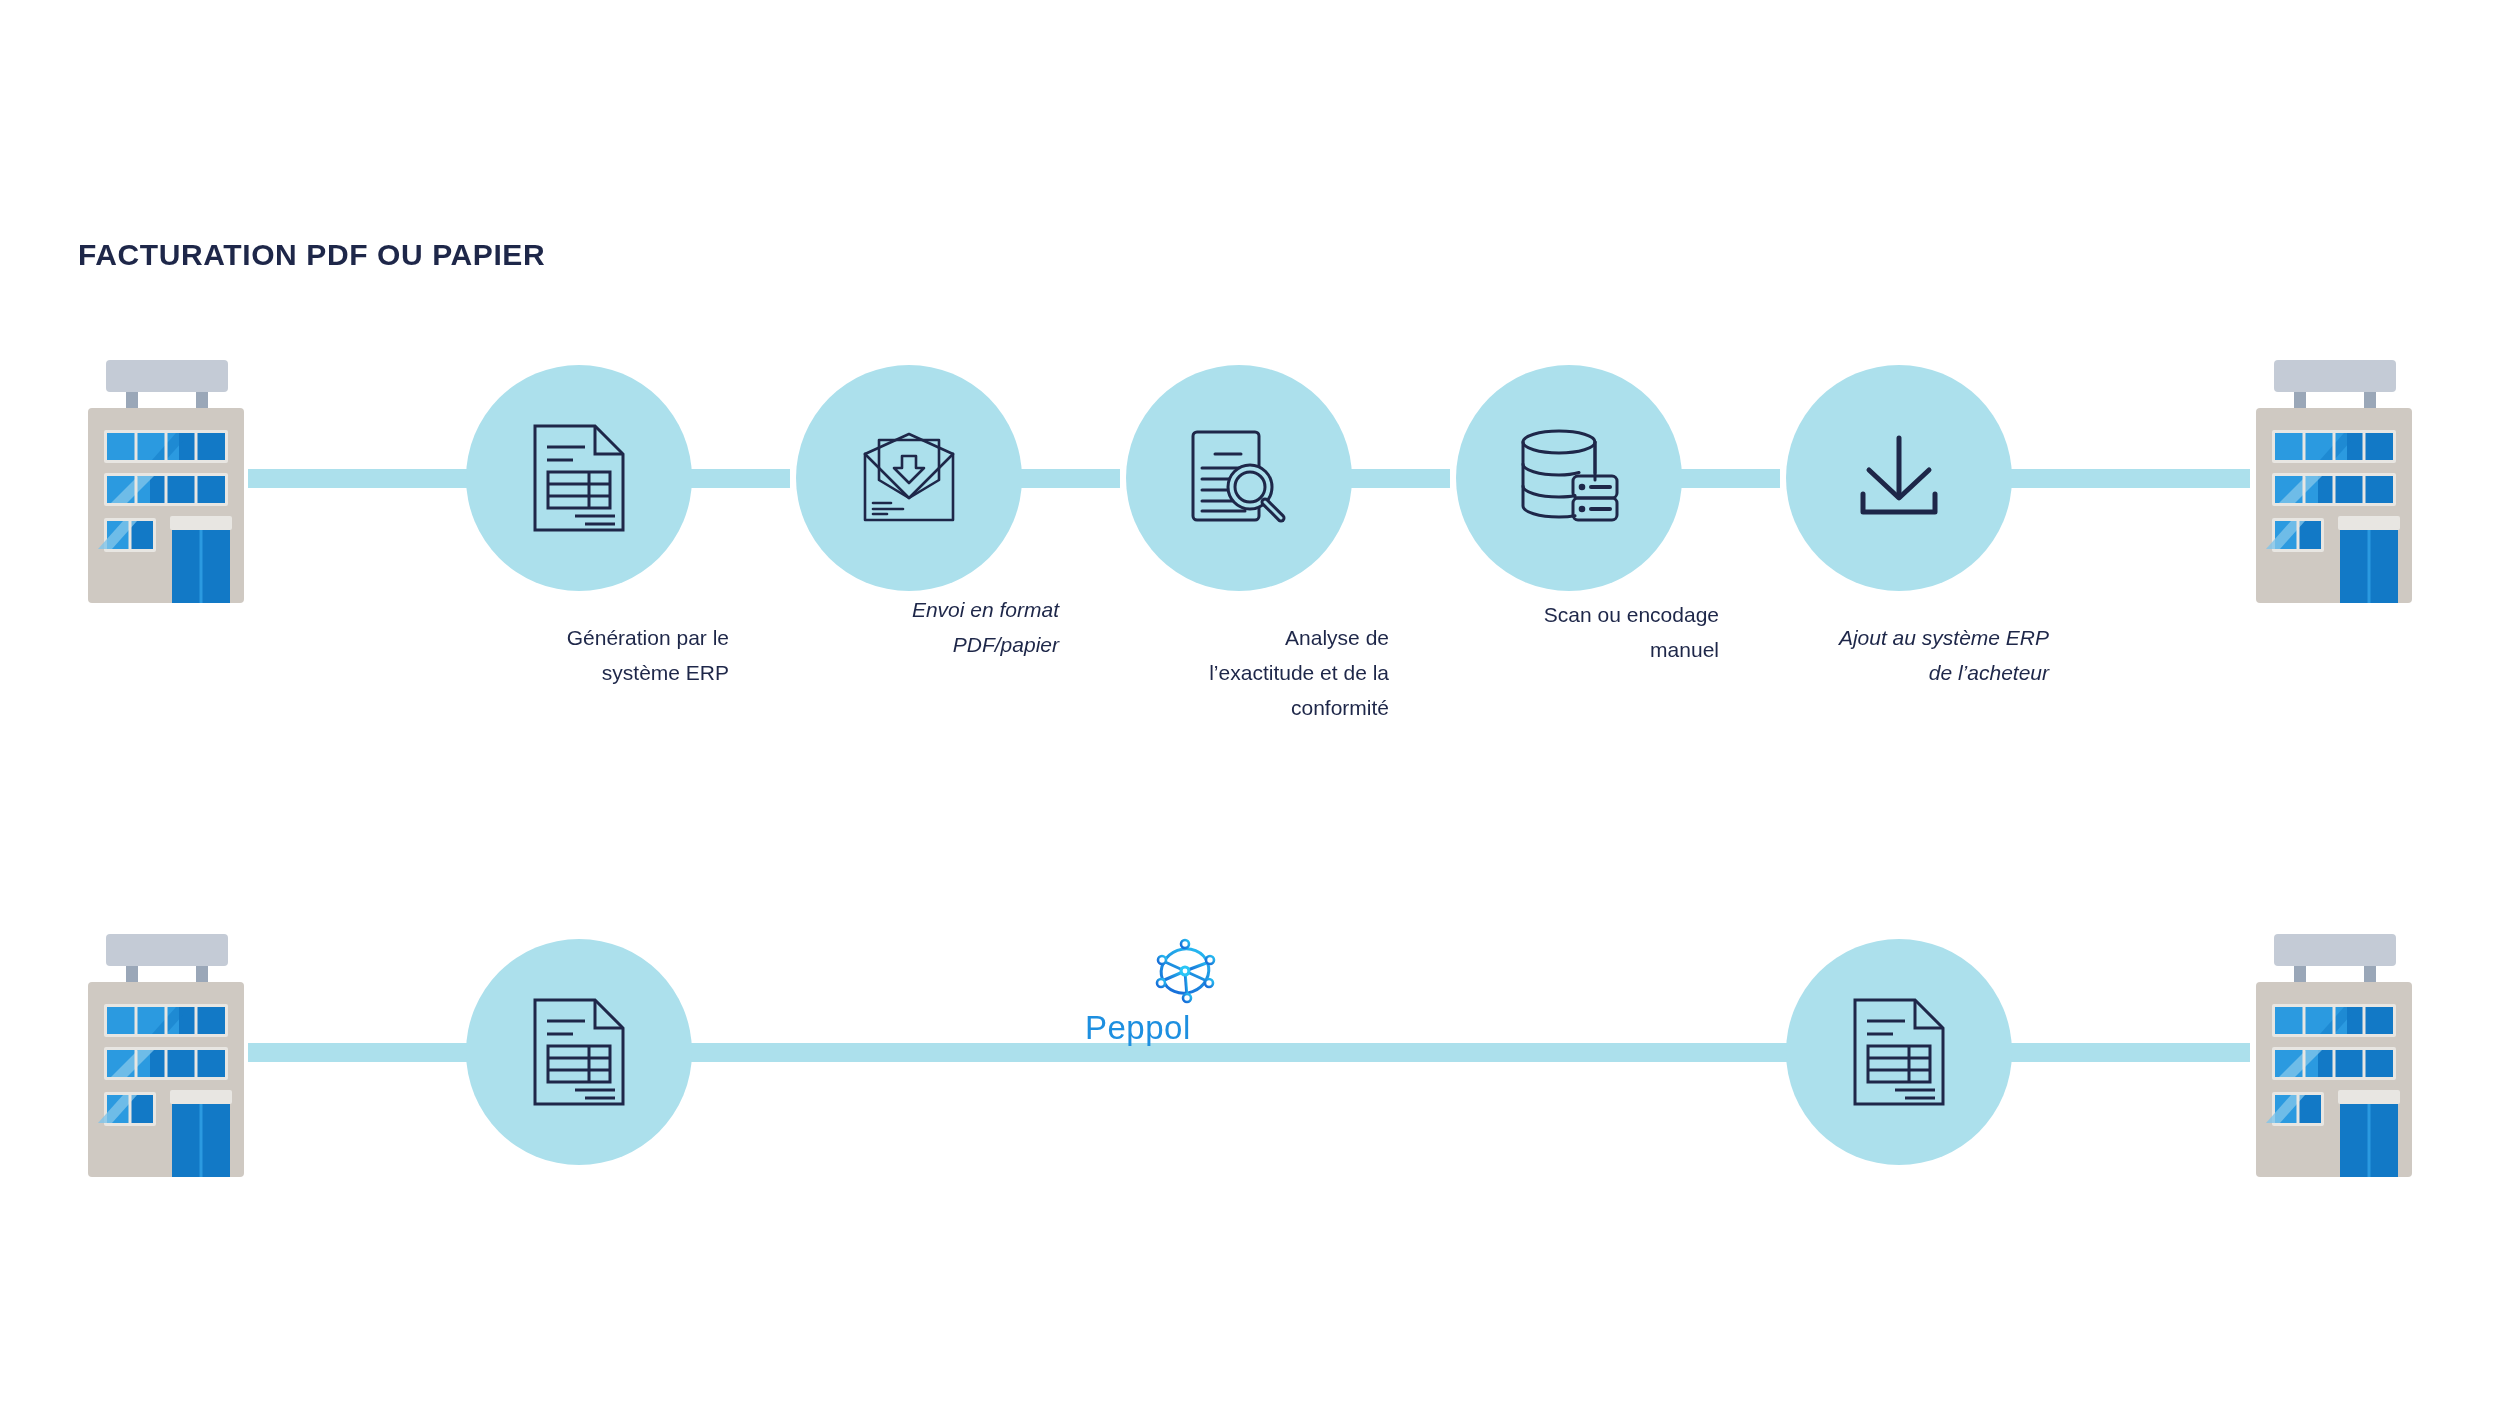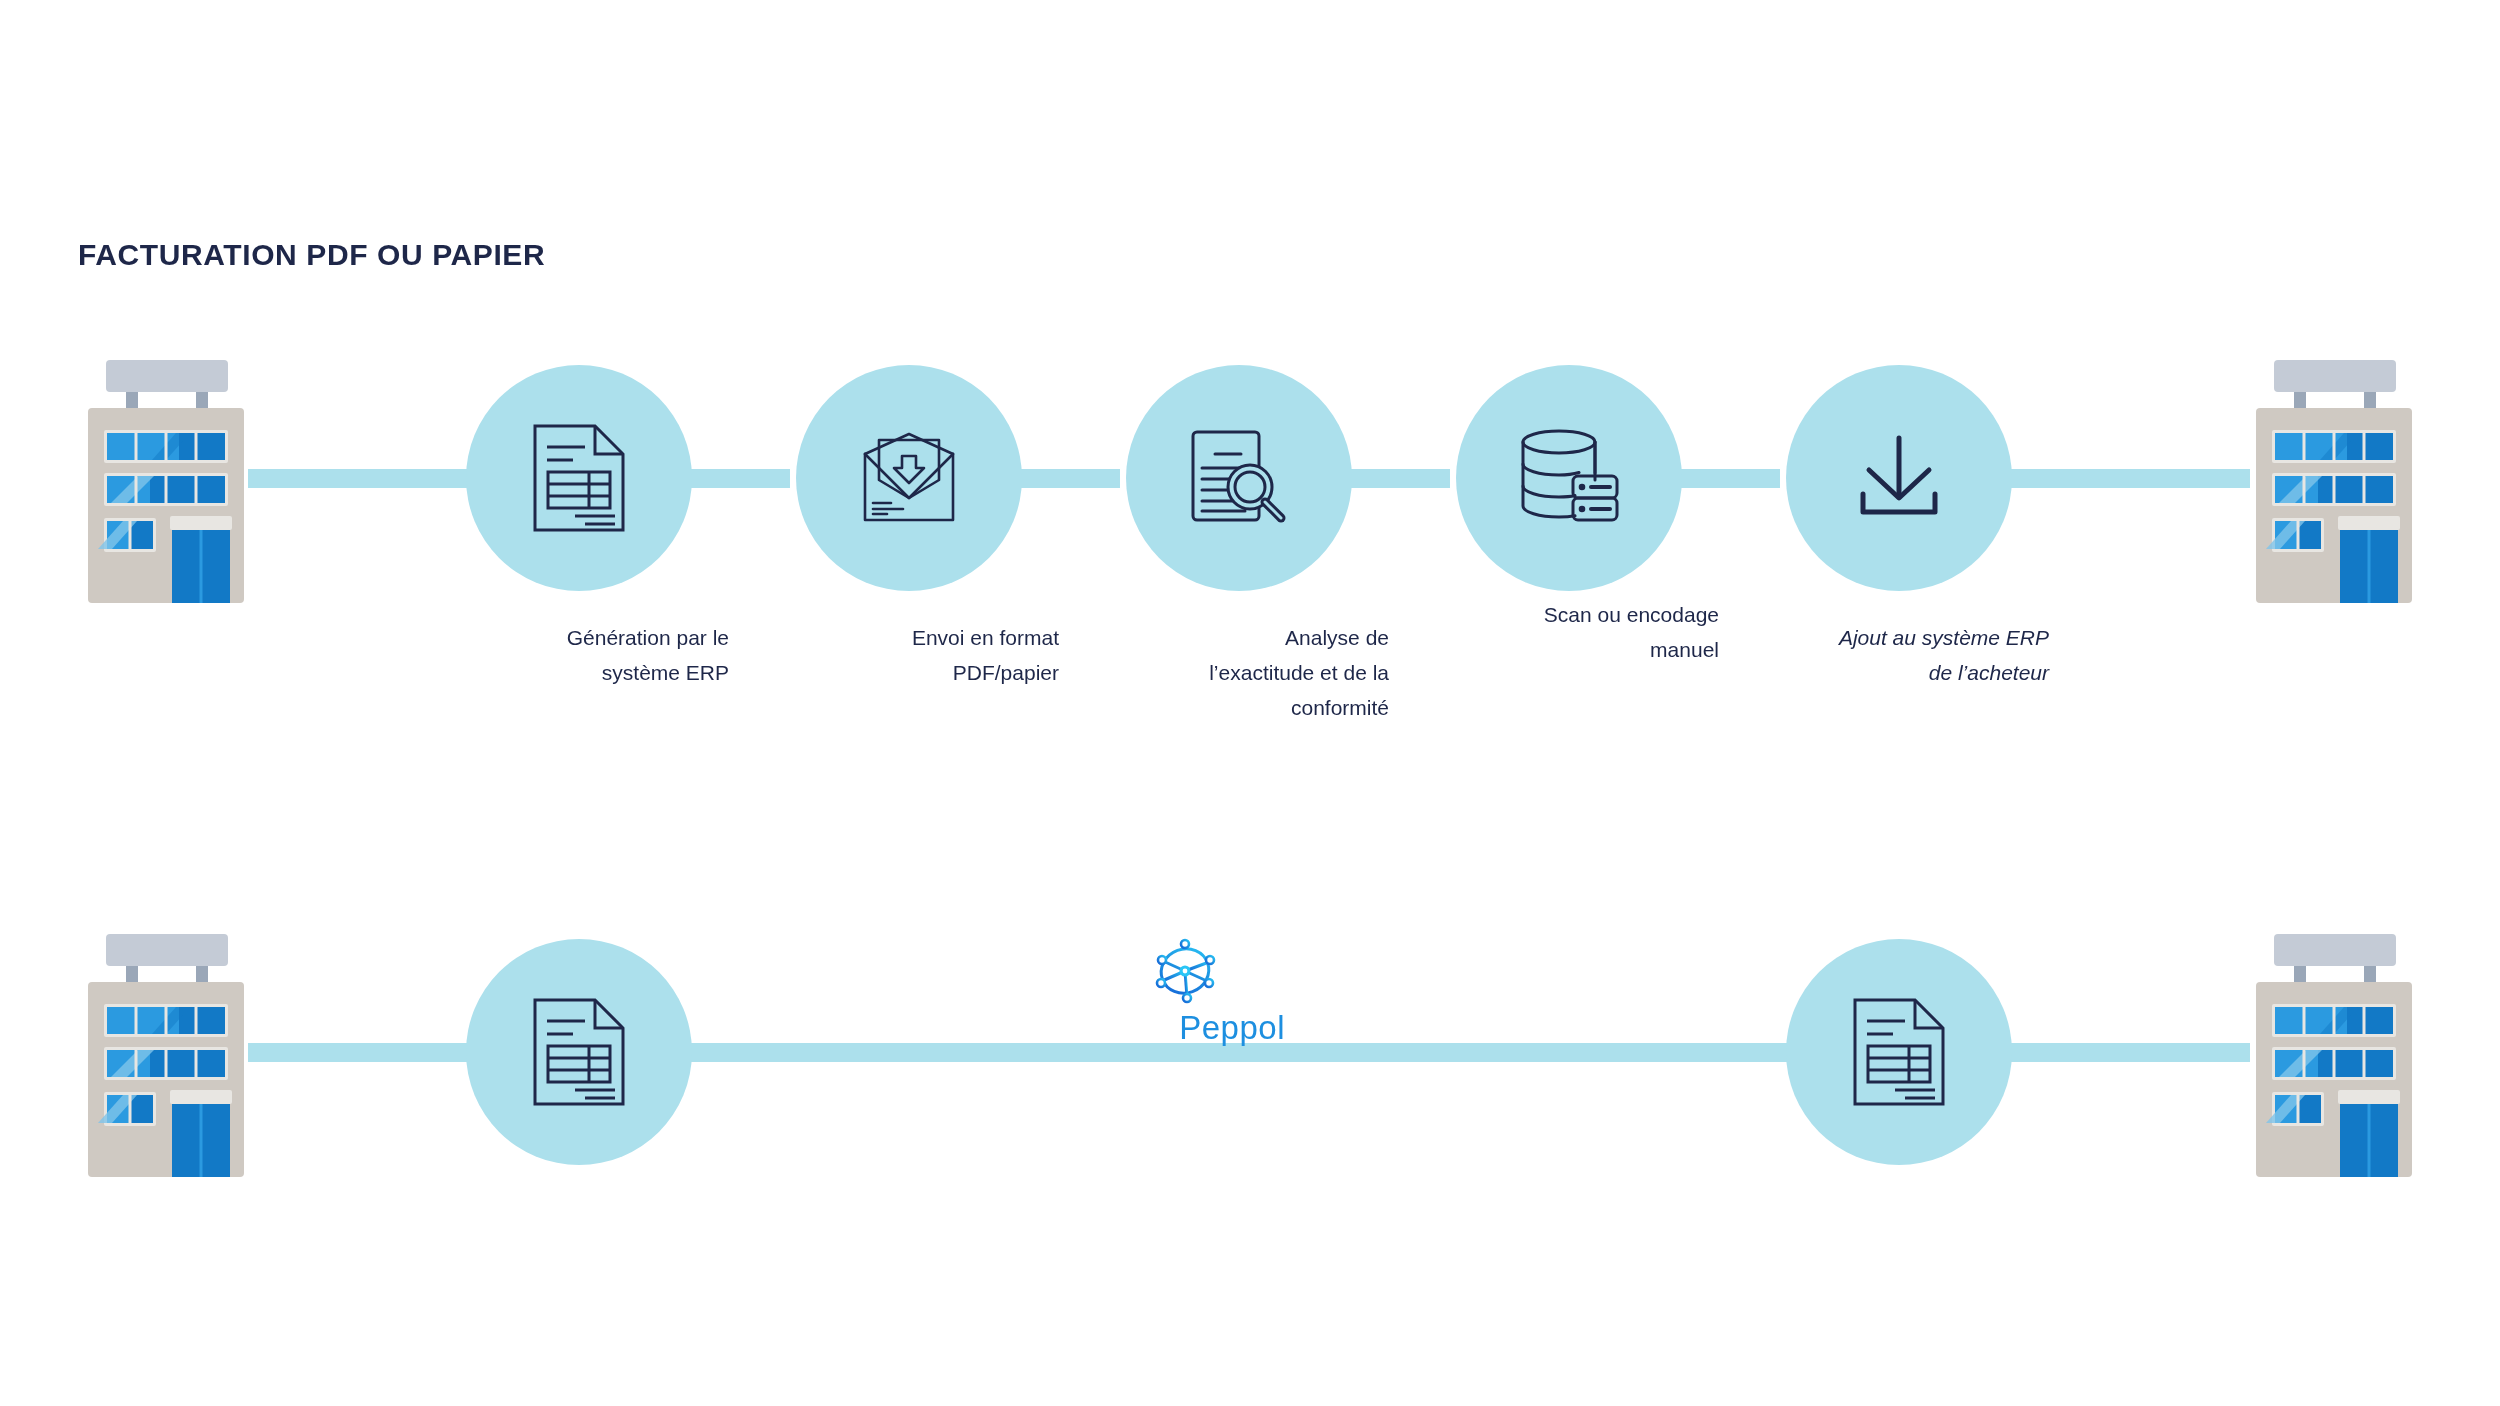--- a/index.html
+++ b/index.html
@@ -49,21 +49,21 @@
     font-size: 21px;
     line-height: 35px;
     color: #1e2749;
   }
 
   
   .building { position: absolute; width: 172px; height: 245px; }
   .building svg { display: block; width: 100%; height: 100%; }
 
   
-  .peppol { position: absolute; text-align: right; width: 200px; }
+  .peppol { position: absolute; text-align: left; width: 200px; }
   .peppol-mark { display: block; margin: 0 auto; }
   .peppol-word {
     font-size: 33px;
     color: #1d8fe0;
     letter-spacing: 0.5px;
     margin-top: 2px;
     font-family: "Liberation Sans", sans-serif;
   }
 </style>
 </head>
@@ -138,21 +138,21 @@
         <path d="M6 26 V92 H94 V26"></path>
         <path d="M20 12 H80 V52 L50 70 L20 52 Z"></path>
         <path d="M6 26 L50 70 L94 26"></path>
         <path d="M43 28 H57 V40 H65 L50 55 L35 40 H43 Z"></path>
         <line x1="14" y1="75" x2="32" y2="75"></line>
         <line x1="14" y1="81" x2="44" y2="81"></line>
         <line x1="14" y1="86" x2="28" y2="86"></line>
       </g>
     </svg>
   </div>
-  <div class="node-label" style="left:759px; top:620px;">
+  <div class="node-label" style="left:759px; top:592px;font-style:italic;">
     <span>Envoi en format<br>PDF/papier</span>
   </div>
 
   <div class="node" style="left:1126px; top:365px;">
     <svg width="104" height="104" viewBox="0 0 104 104">
       <g fill="none" stroke="#1e2749" stroke-width="3" stroke-linecap="round">
         <rect x="6" y="6" width="66" height="88" rx="4"></rect>
         <line x1="28" y1="28" x2="54" y2="28"></line>
         <line x1="15" y1="42" x2="64" y2="42"></line>
         <line x1="15" y1="53" x2="64" y2="53"></line>

